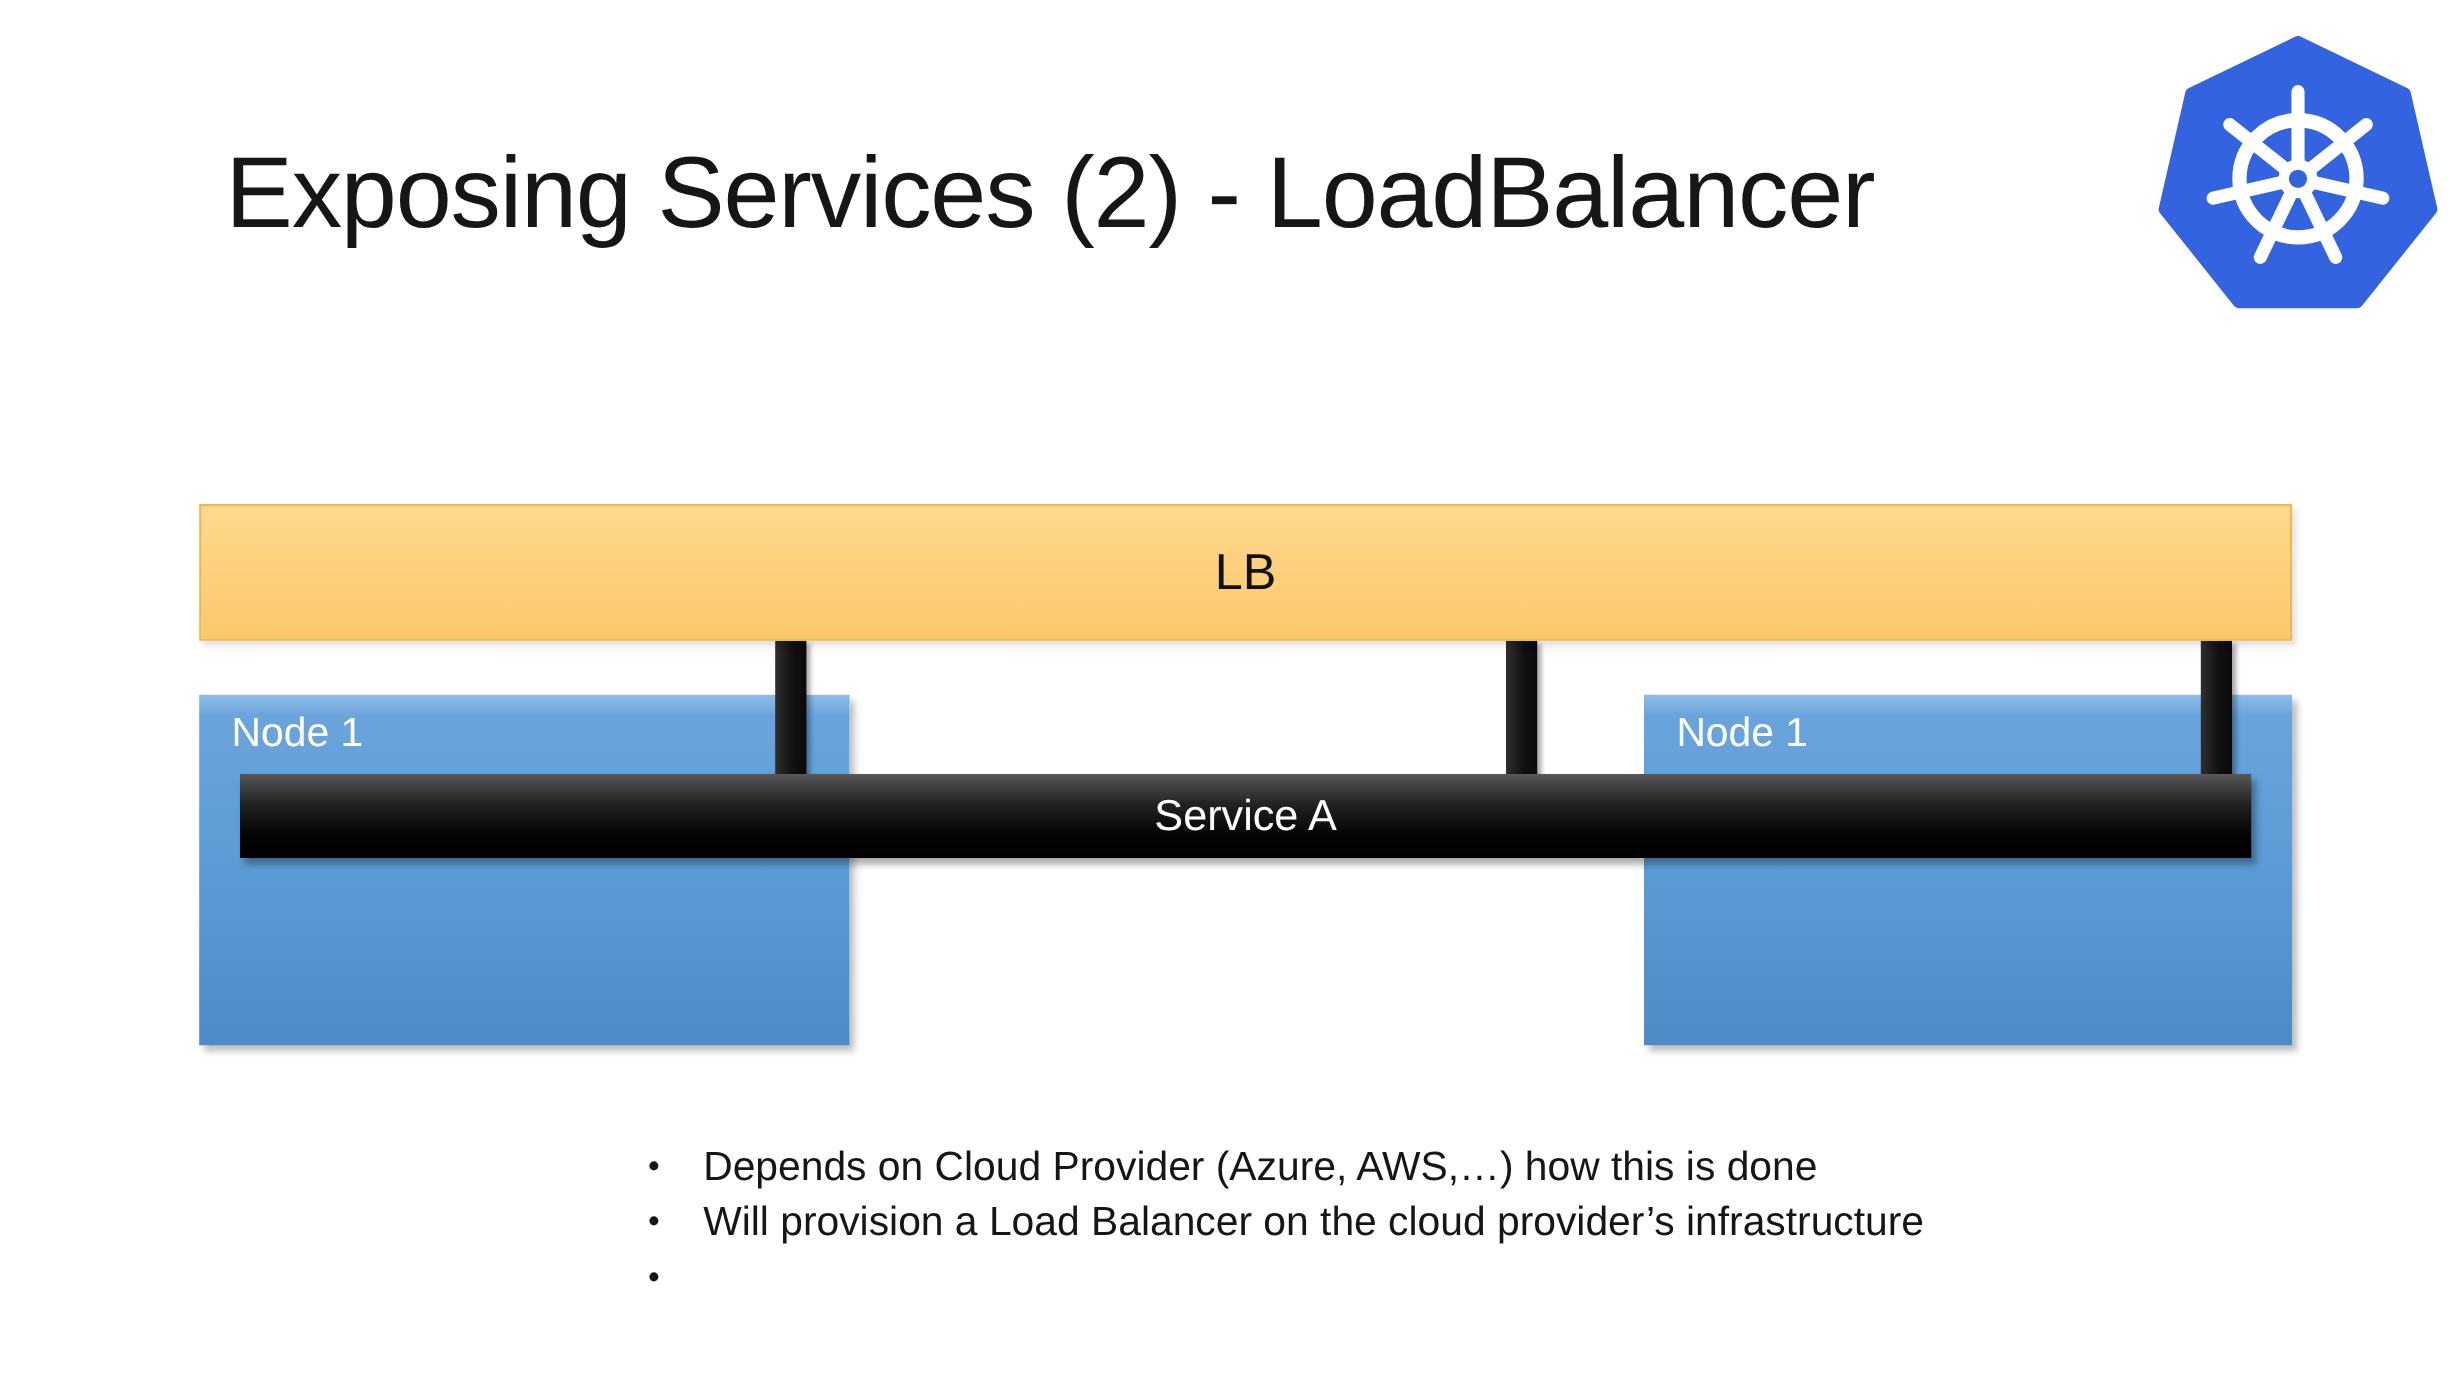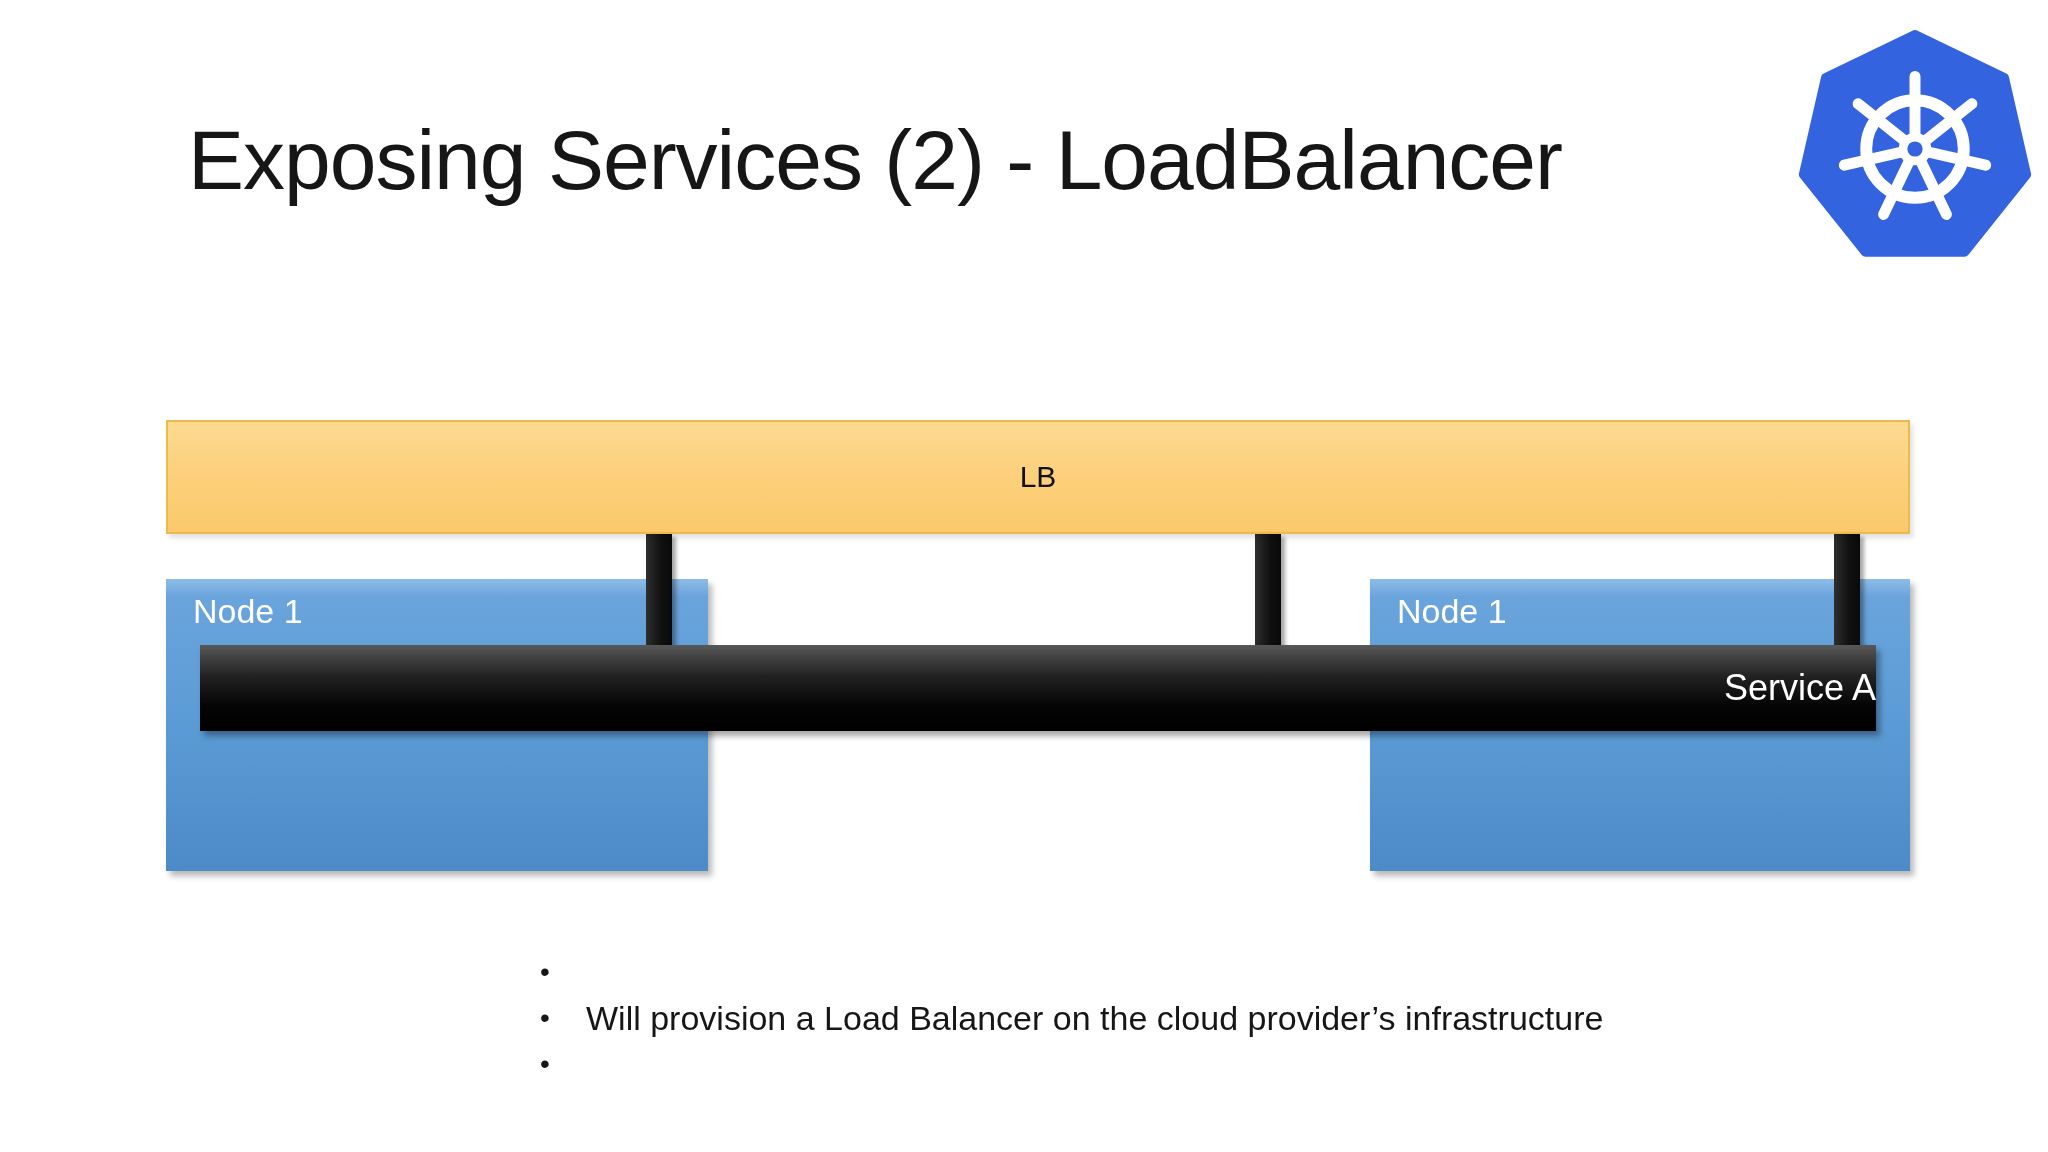--- a/index.html
+++ b/index.html
@@ -39,21 +39,21 @@
     top: 420px;
     width: 1744px;
     height: 114px;
     box-sizing: border-box;
     background: linear-gradient(180deg, #fdd990 0%, #fccf79 55%, #fbc96b 100%);
     border: 2px solid #e9ba4d;
     box-shadow: 3px 4px 5px rgba(0,0,0,0.12);
     display: flex;
     align-items: center;
     justify-content: center;
-    font-size: 30px;
+    font-size: 42px;
     color: #111111;
     z-index: 4;
   }
   .connector {
     position: absolute;
     top: 534px;
     height: 126px;
     width: 26px;
     background: linear-gradient(90deg, #2e2e2e 0%, #101010 60%, #0a0a0a 100%);
     box-shadow: 4px 3px 4px rgba(0,0,0,0.35);
@@ -75,26 +75,26 @@
     z-index: 1;
   }
   .node-box.n1 { left: 138px; width: 542px; }
   .node-box.n2 { left: 741px; width: 540px; }
   .node-box.n3 { left: 1342px; width: 540px; }
   .service-bar {
     position: absolute;
     left: 172px;
     top: 645px;
     width: 1676px;
-    height: 86px;
+    height: 70px;
     background: linear-gradient(180deg, #585858 0%, #232323 35%, #050505 70%, #000000 100%);
     box-shadow: 4px 5px 6px rgba(0,0,0,0.35);
     display: flex;
     align-items: center;
-    justify-content: flex-end;
+    justify-content: center;
     color: #ffffff;
     font-size: 36px;
     z-index: 3;
   }
   .bullet-list {
     position: absolute;
     left: 512px;
     top: 949px;
     font-size: 34px;
     color: #161616;
@@ -148,20 +148,21 @@
     <span>Node 1</span>
   </div>
 
   <div class="service-bar">
     <span>Service A</span>
   </div>
 
   <div class="bullet-list">
     <div class="bullet-row">
       <span class="bullet-dot">•</span>
+      <span>Depends on Cloud Provider (Azure, AWS,…) how this is done</span>
     </div>
     <div class="bullet-row">
       <span class="bullet-dot">•</span>
       <span>Will provision a Load Balancer on the cloud provider’s infrastructure</span>
     </div>
     <div class="bullet-row">
       <span class="bullet-dot">•</span>
     </div>
   </div>
 

